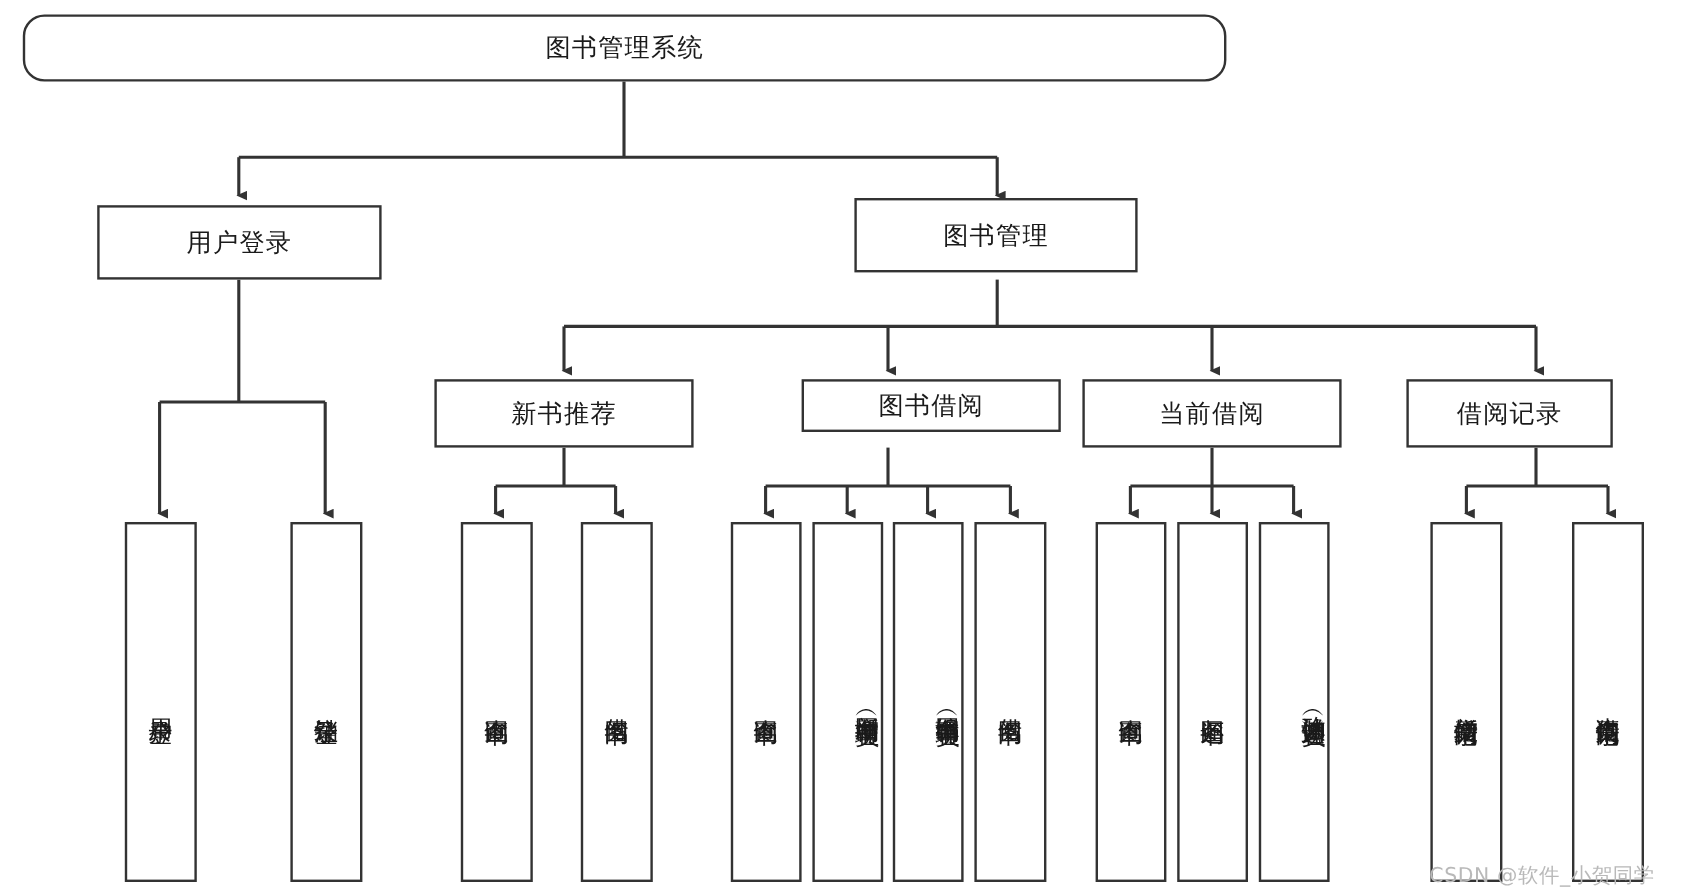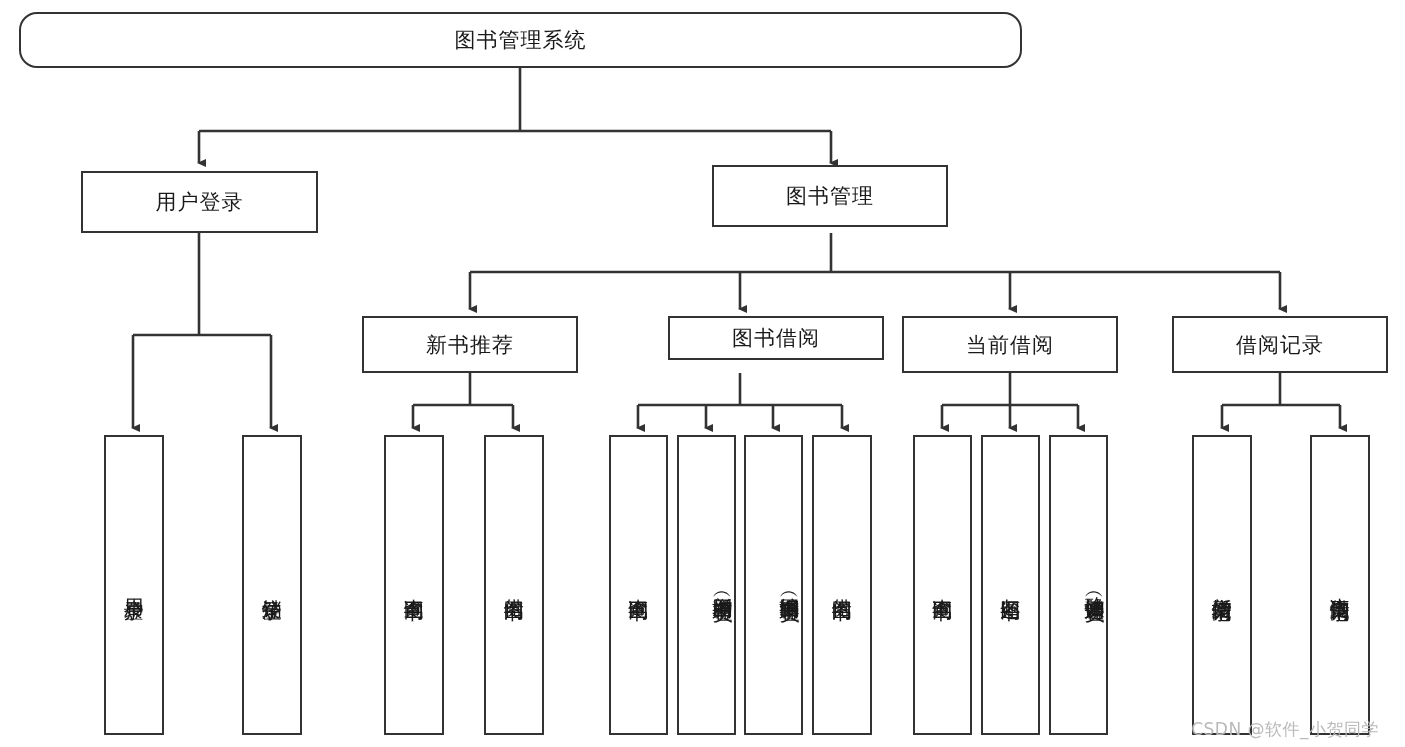--- a/index.html
+++ b/index.html
@@ -134,21 +134,21 @@
 
   <div class="node h-label" style="left:362px; top:316px; width:216px; height:57px;">
     <span>新书推荐</span>
   </div>
   <div class="node h-label" style="left:668px; top:316px; width:216px; height:44px;">
     <span>图书借阅</span>
   </div>
   <div class="node h-label" style="left:902px; top:316px; width:216px; height:57px;">
     <span>当前借阅</span>
   </div>
-  <div class="node h-label" style="left:1172px; top:316px; width:216px; height:57px;">
+  <div class="node h-label" style="left:1172px; top:316px; width:172px; height:57px;">
     <span>借阅记录</span>
   </div>
 
   <div class="node v-label mid" style="left:104px; top:435px; width:60px; height:300px;">
     <span>用户登录</span>
   </div>
   <div class="node v-label mid" style="left:242px; top:435px; width:60px; height:300px;">
     <span>注销登录</span>
   </div>
 

